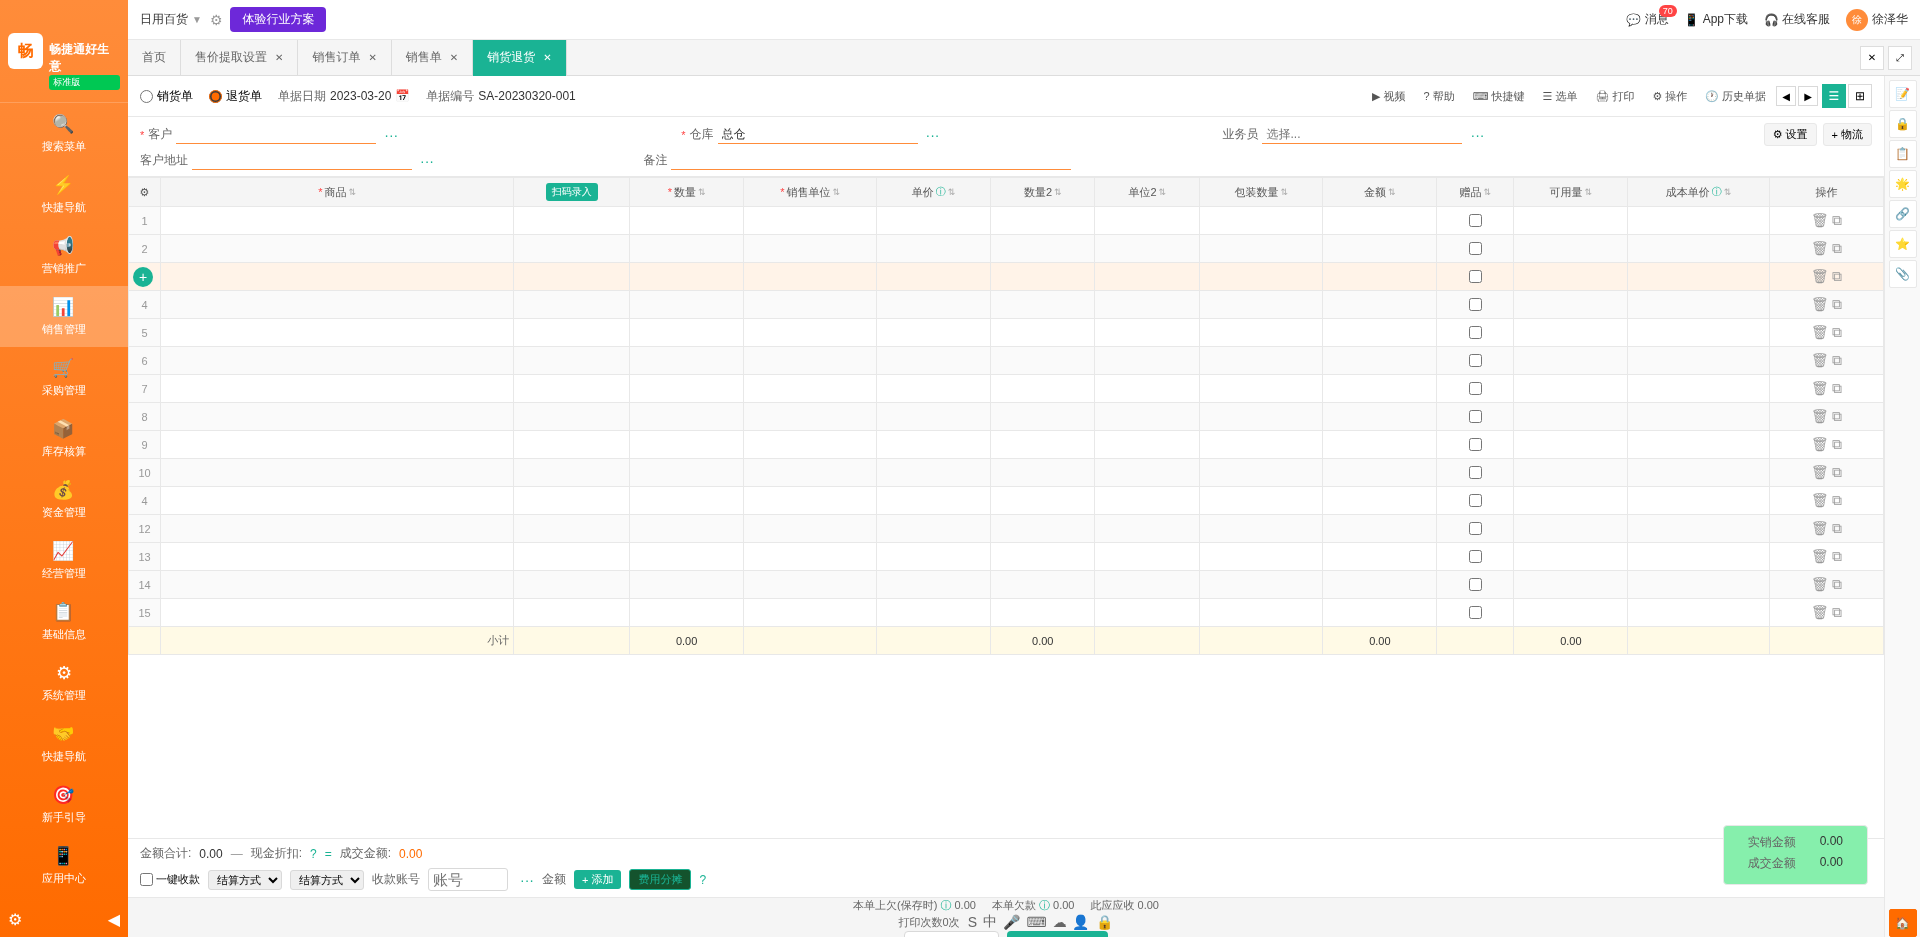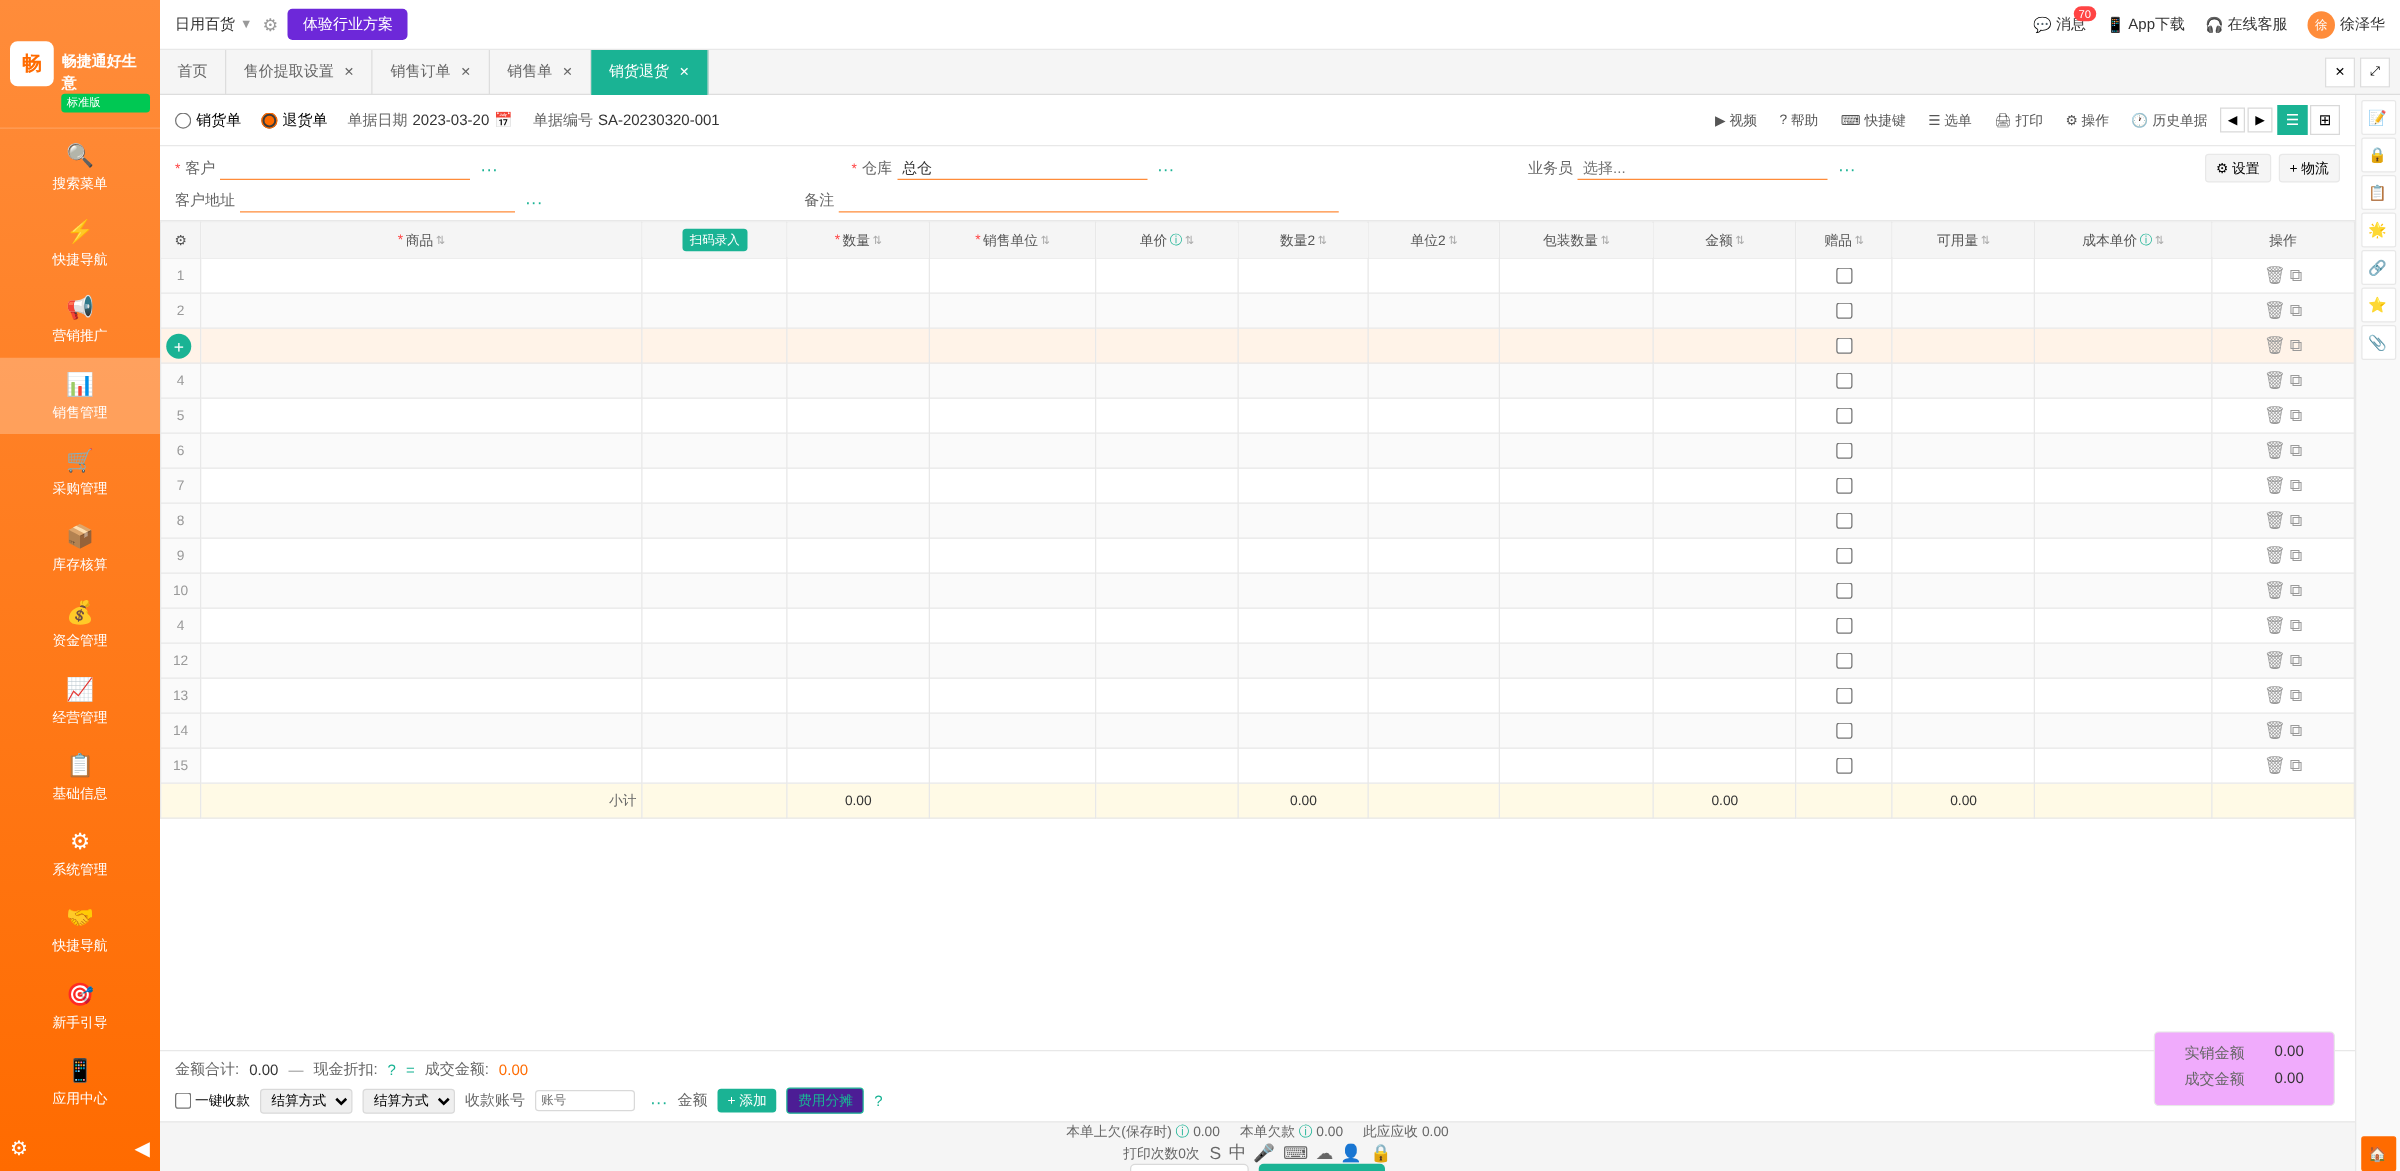--- a/index.html
+++ b/index.html
@@ -86,23 +86,23 @@
     .bottom-row1 { display: flex; align-items: center; gap: 8px; font-size: 12px; color: #333; }
     .amount-label { color: #666; }
     .amount-value { color: #333; }
     .minus-icon { color: #999; }
     .equals-icon { color: #1ab394; }
     .result-amount { color: #ff6b00; font-weight: 500; }
 
     .bottom-row2 { display: flex; align-items: center; gap: 8px; margin-top: 6px; }
     .checkbox-label { display: flex; align-items: center; gap: 3px; font-size: 11px; }
     .select-sm { font-size: 11px; border: 1px solid #d9d9d9; border-radius: 3px; padding: 2px 4px; }
-    .input-sm { font-size: 10px; border: 1px solid #d9d9d9; border-radius: 3px; padding: 2px 4px; width: 80px; }
+    .input-sm { font-size: 15px; border: 1px solid #d9d9d9; border-radius: 3px; padding: 2px 4px; width: 80px; }
     .add-btn { background: #1ab394; color: white; border: none; border-radius: 3px; padding: 2px 8px; font-size: 11px; cursor: pointer; display: flex; align-items: center; gap: 3px; }
-    .fenpai-btn { border: 1px solid #1ab394; color: #1ab394; background: #4c1d95; border-radius: 3px; padding: 2px 8px; font-size: 11px; cursor: pointer; }
+    .fenpai-btn { border: 1px solid #1ab394; color: #1ab394; background: #14532d; border-radius: 3px; padding: 2px 8px; font-size: 11px; cursor: pointer; }
     .help-icon { color: #1ab394; cursor: pointer; }
 
     
     .footer { height: 40px; background: #f5f5f5; border-top: 1px solid #e8e8e8; display: flex; align-items: center; justify-content: space-between; padding: 0 12px; flex-shrink: 0; flex-direction: column; }
     .footer-left { display: flex; align-items: center; gap: 16px; font-size: 11px; color: #666; }
     .footer-tools { display: flex; align-items: center; gap: 6px; }
     .tool-icon { font-size: 14px; cursor: pointer; color: #666; }
     .footer-right { display: flex; gap: 8px; }
     .save-draft-btn { background: white; border: 1px solid #d9d9d9; border-radius: 4px; padding: 6px 16px; font-size: 12px; cursor: pointer; display: flex; align-items: center; gap: 4px; }
     .save-new-btn { background: #1ab394; color: white; border: none; border-radius: 4px; padding: 6px 16px; font-size: 12px; cursor: pointer; display: flex; align-items: center; gap: 4px; }
@@ -918,21 +918,21 @@
           <div class="rs-btn">🌟</div>
           <div class="rs-btn">🔗</div>
           <div class="rs-btn">⭐</div>
           <div class="rs-btn">📎</div>
           <div class="rs-btn" style="background: rgb(255, 107, 0); color: white; border-color: rgb(255, 107, 0); margin-top: auto;">🏠</div>
         </div>
     </div>
   </div>
 </div>
 
-<div style="position:fixed;right:52px;bottom:52px;background:#f0abfc;border:1px solid #e8e8e8;padding:8px 24px;border-radius:4px;z-index:100;">
+<div style="position:fixed;right:52px;bottom:52px;background:#86efac;border:1px solid #e8e8e8;padding:8px 24px;border-radius:4px;z-index:100;">
   <div class="summary-row">
     <span class="summary-label">实销金额</span>
     <span class="summary-value">0.00</span>
   </div>
   <div class="summary-row">
     <span class="summary-label">成交金额</span>
     <span class="summary-value">0.00</span>
   </div>
 </div>
 

